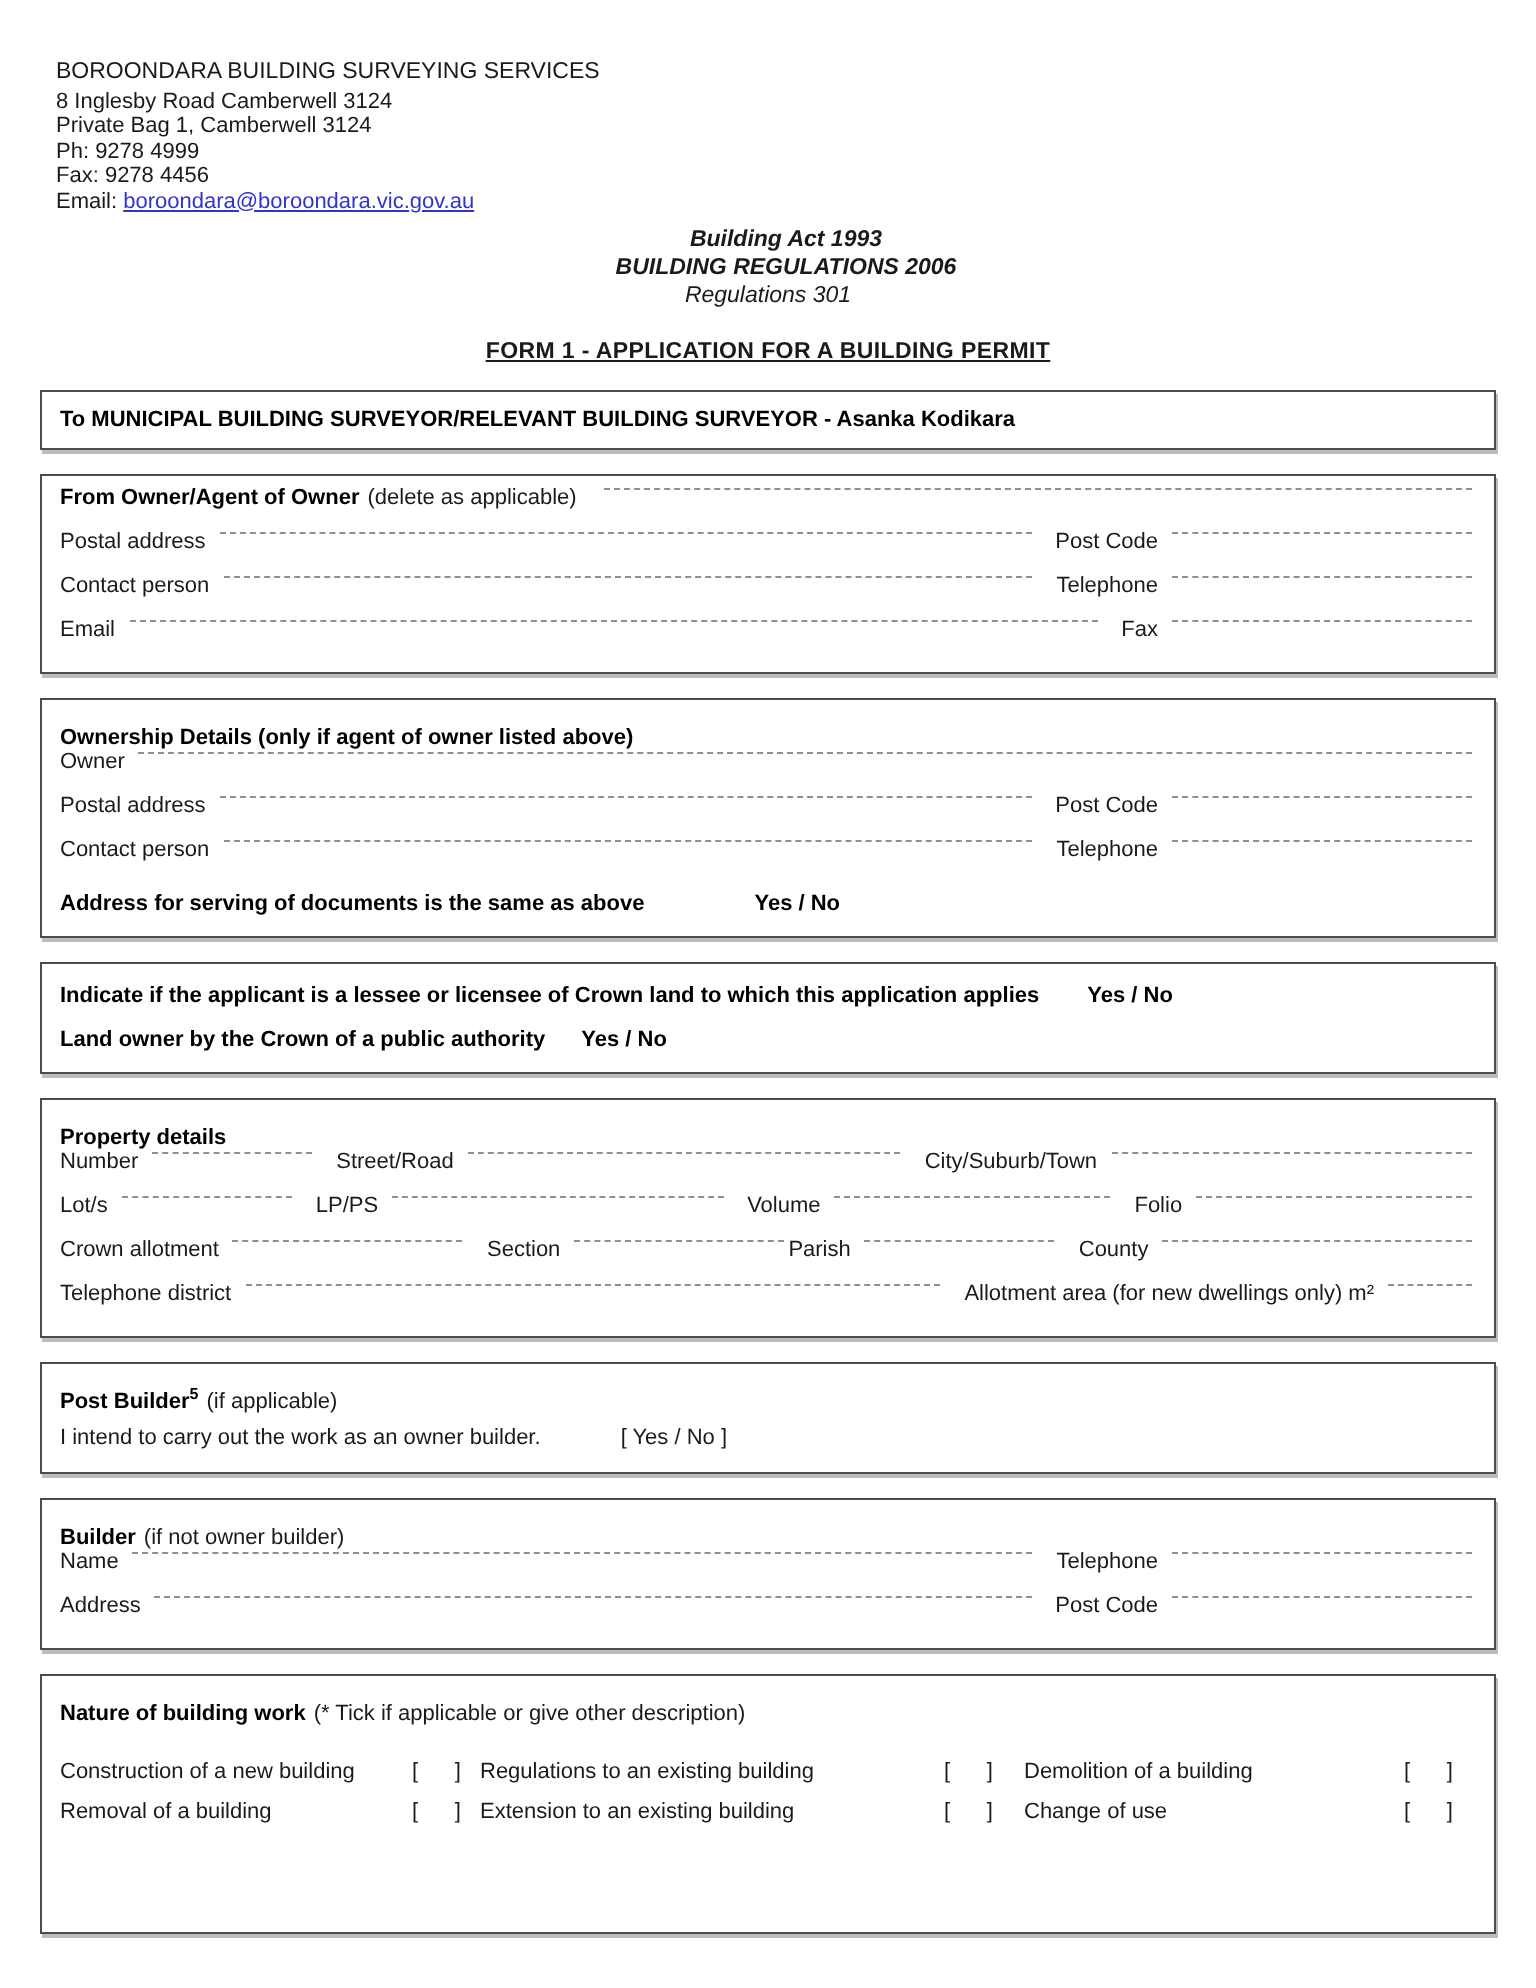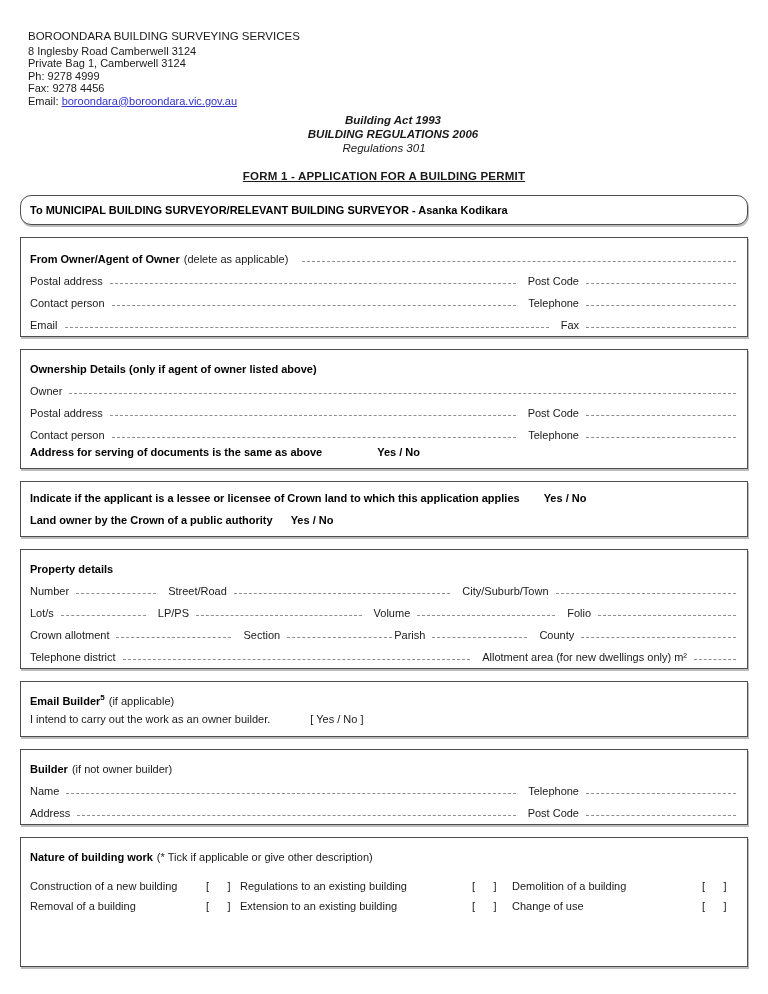--- a/index.html
+++ b/index.html
@@ -19,24 +19,24 @@
 
   
   .title-block{text-align:center;margin-top:6px;font-size:11.5px;line-height:14px;}
   .t-bi{font-weight:bold;font-style:italic;padding-left:18px;}
   .t-i{font-style:italic;}
   .form-title{text-align:center;margin-top:15px;font-size:11.5px;font-weight:bold;text-decoration:underline;letter-spacing:.2px;}
 
   
   .boxes{margin:0 20px;}
   .box{border:1px solid #4d4d4d;box-shadow:1px 2px 0 #bcbcbc;margin-top:12px;padding:5px 9px;font-size:11px;background:#fff;}
-  .box.first{margin-top:13px;padding:8px 9px;border-radius:11px;}
+  .box.first{margin-top:13px;padding:8px 9px;}
   .b{font-weight:bold;color:#000;}
   .note{margin-left:4px;}
-  .frow{display:flex;align-items:flex-end;height:22px;}
+  .frow{display:flex;height:22px;}
   .hrow{display:flex;align-items:flex-end;height:20px;}
   .lbl{white-space:nowrap;padding-right:5px;}
   .lbl2{margin-left:10px;}
   .fl{border-bottom:1px dashed #8f8f8f;flex:1 1 auto;margin:0 2px 3px 2px;height:1px;}
   .w150{flex:0 0 150px;}
   .w115{flex:0 0 115px;}
   .w105{flex:0 0 105px;}
   .w95{flex:0 0 95px;}
   .w85{flex:0 0 85px;}
   .w80{flex:0 0 80px;}
@@ -188,21 +188,21 @@
       <div class="frow">
         <span class="lbl">Telephone district</span>
         <span class="fl"></span>
         <span class="lbl lbl2">Allotment area (for new dwellings only) m²</span>
         <span class="fl w42"></span>
       </div>
     </div>
 
     <div class="box">
       <div class="hrow">
-        <span class="b"><span>Email Builder</span><sup>5</sup></span>
+        <span class="b"><span>Post Builder</span><sup>5</sup></span>
         <span class="note">(if applicable)</span>
       </div>
       <div class="stmt-row">
         <span>I intend to carry out the work as an owner builder.</span>
         <span class="choice ml40">[ Yes / No ]</span>
       </div>
     </div>
 
     <div class="box">
       <div class="hrow">

